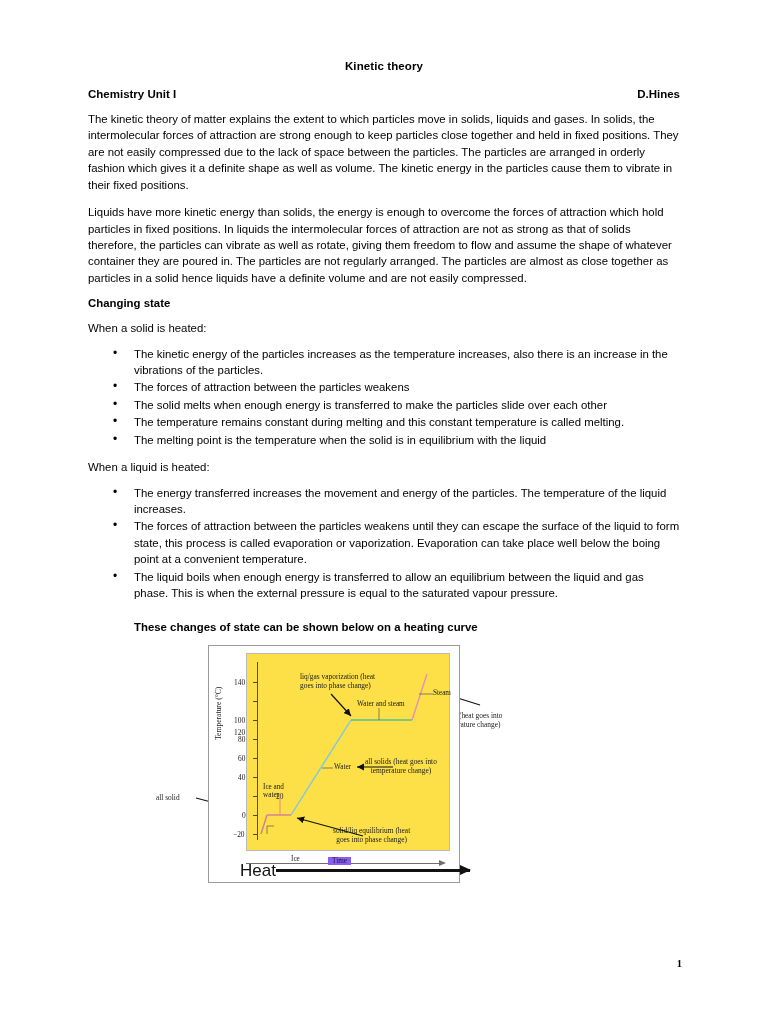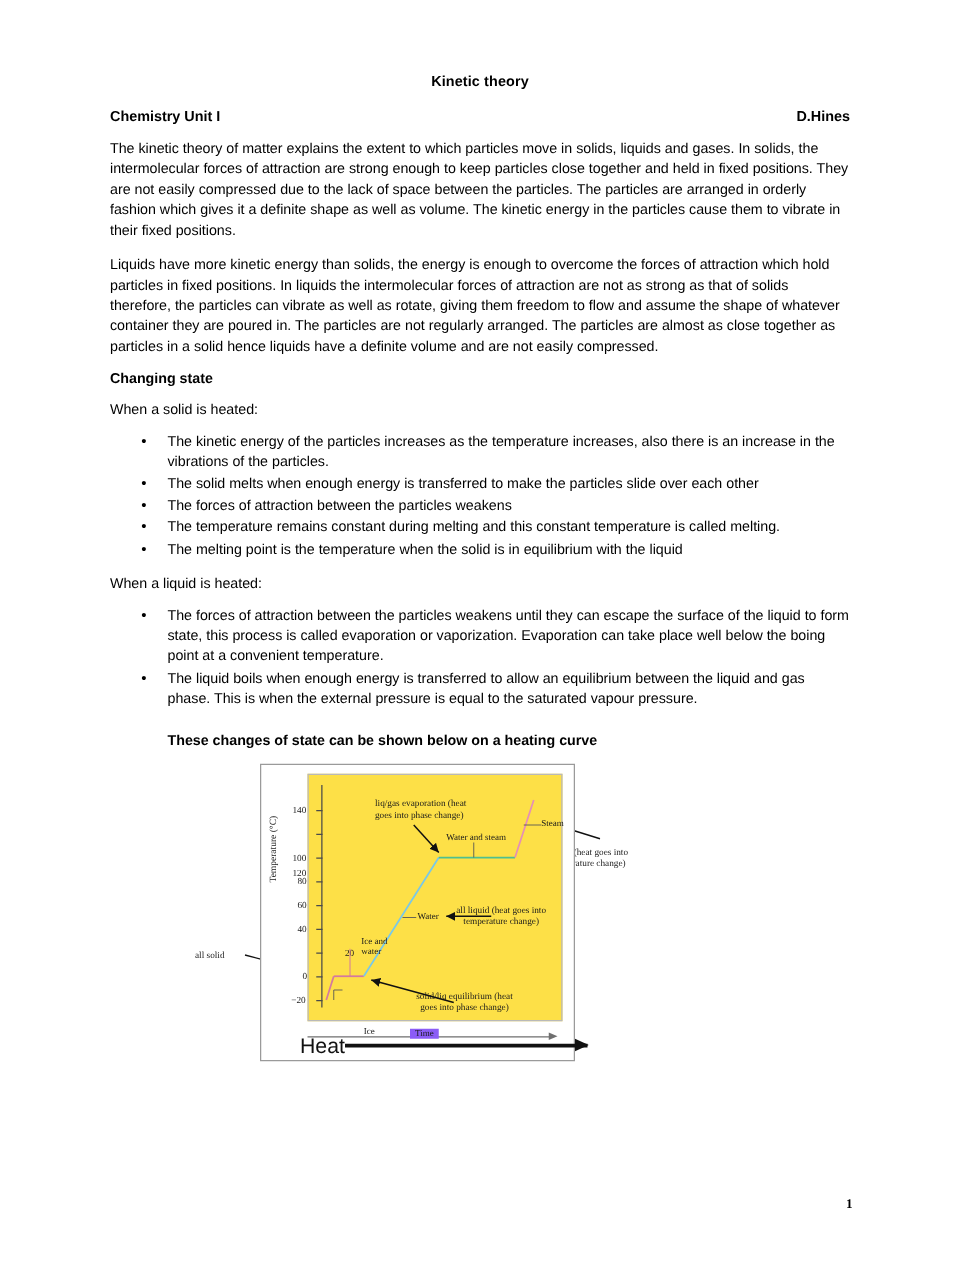--- a/index.html
+++ b/index.html
@@ -203,28 +203,29 @@
     </div>
 
     <p class="body">The kinetic theory of matter explains the extent to which particles move in solids, liquids and gases. In solids, the intermolecular forces of attraction are strong enough to keep particles close together and held in fixed positions. They are not easily compressed due to the lack of space between the particles. The particles are arranged in orderly fashion which gives it a definite shape as well as volume. The kinetic energy in the particles cause them to vibrate in their fixed positions.</p>
     <p class="body">Liquids have more kinetic energy than solids, the energy is enough to overcome the forces of attraction which hold particles in fixed positions. In liquids the intermolecular forces of attraction are not as strong as that of solids therefore, the particles can vibrate as well as rotate, giving them freedom to flow and assume the shape of whatever container they are poured in. The particles are not regularly arranged. The particles are almost as close together as particles in a solid hence liquids have a definite volume and are not easily compressed.</p>
 
     <h2 class="section">Changing state</h2>
 
     <p class="lead">When a solid is heated:</p>
     <ul class="bullets">
       <li>The kinetic energy of the particles increases as the temperature increases, also there is an increase in the vibrations of the particles.</li>
+      <li>The forces of attraction between the particles weakens</li>
       <li>The solid melts when enough energy is transferred to make the particles slide over each other</li>
-      <li>The forces of attraction between the particles weakens</li>
       <li>The temperature remains constant during melting and this constant temperature is called melting.</li>
       <li>The melting point is the temperature when the solid is in equilibrium with the liquid</li>
     </ul>
 
     <p class="lead">When a liquid is heated:</p>
     <ul class="bullets">
+      <li>The energy transferred increases the movement and energy of the particles. The temperature of the liquid increases.</li>
       <li>The forces of attraction between the particles weakens until they can escape the surface of the liquid to form state, this process is called evaporation or vaporization. Evaporation can take place well below the boing point at a convenient temperature.</li>
       <li>The liquid boils when enough energy is transferred to allow an equilibrium between the liquid and gas phase. This is when the external pressure is equal to the saturated vapour pressure.</li>
     </ul>
 
     <div class="fig-caption">These changes of state can be shown below on a heating curve</div>
 
     <div class="figure-wrap">
 
       <div class="outside-anno" style="left:6px;top:148px;">all solid</div>
       <svg style="position:absolute;left:0;top:0;width:380px;height:245px;overflow:visible;">
@@ -303,30 +304,30 @@
               <line x1="172" y1="40" x2="186" y2="40" stroke="#555" stroke-width="0.7"></line>
 
               <line x1="84" y1="40" x2="104" y2="62" stroke="#111" stroke-width="1.2" marker-end="url(#ar)"></line>
               <line x1="146" y1="113" x2="110" y2="113" stroke="#111" stroke-width="1.2" marker-end="url(#ar)"></line>
               <line x1="116" y1="182" x2="50" y2="164" stroke="#111" stroke-width="1.2" marker-end="url(#ar)"></line>
             </svg>
 
             <div class="inline-lab" style="left:186px;top:35px;">Steam</div>
             <div class="inline-lab" style="left:110px;top:46px;">Water and steam</div>
             <div class="inline-lab" style="left:87px;top:109px;">Water</div>
-            <div class="inline-lab" style="left:42px;top:129px;width:34px;white-space:normal;">Ice and water</div>
+            <div class="inline-lab" style="left:16px;top:129px;width:34px;white-space:normal;">Ice and water</div>
             <div class="inline-lab" style="left:44px;top:167px;margin-top:34px;">Ice</div>
 
             <div class="anno left" style="left:53px;top:18px;">
-              <div>liq/gas evaporation (heat</div>
+              <div>liq/gas vaporization (heat</div>
               <div>goes into phase change)</div>
             </div>
 
             <div class="anno" style="left:118px;top:103px;">
-              <div>all liquid (heat goes into</div>
+              <div>all solids (heat goes into</div>
               <div>temperature change)</div>
             </div>
 
             <div class="anno" style="left:86px;top:172px;">
               <div>solid/liq equilibrium (heat</div>
               <div>goes into phase change)</div>
             </div>
           </div>
         </div>
 

